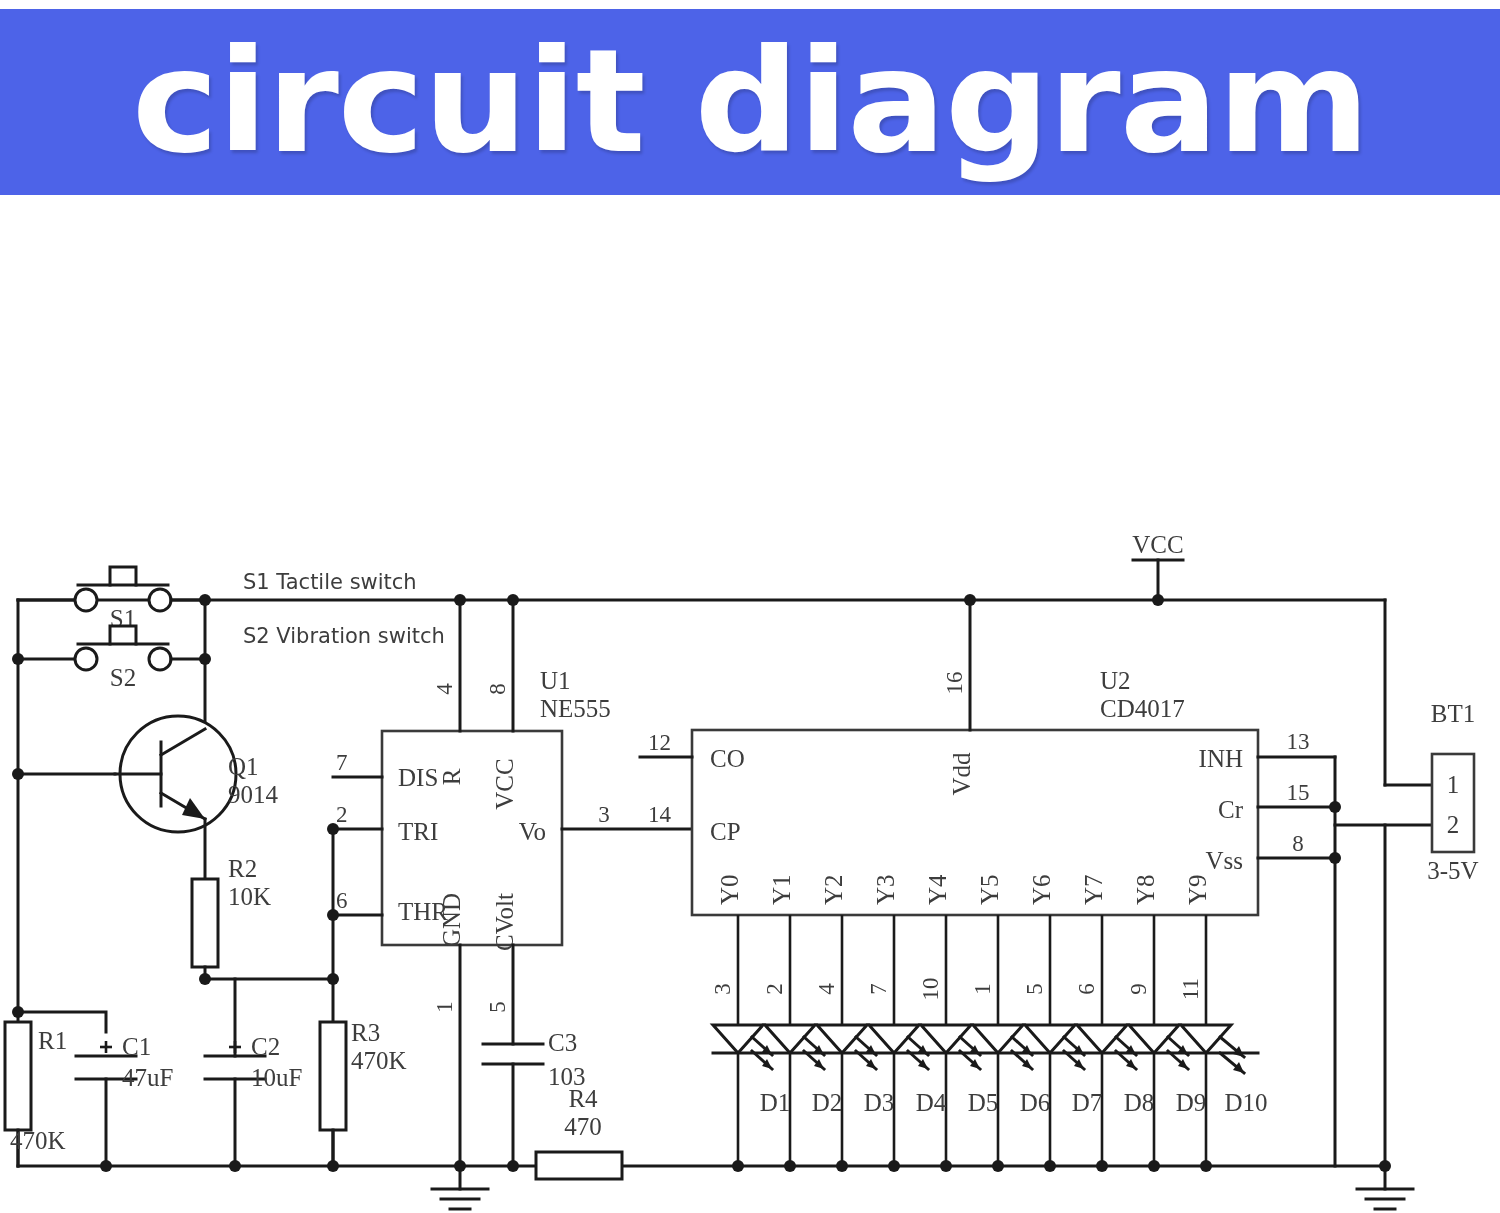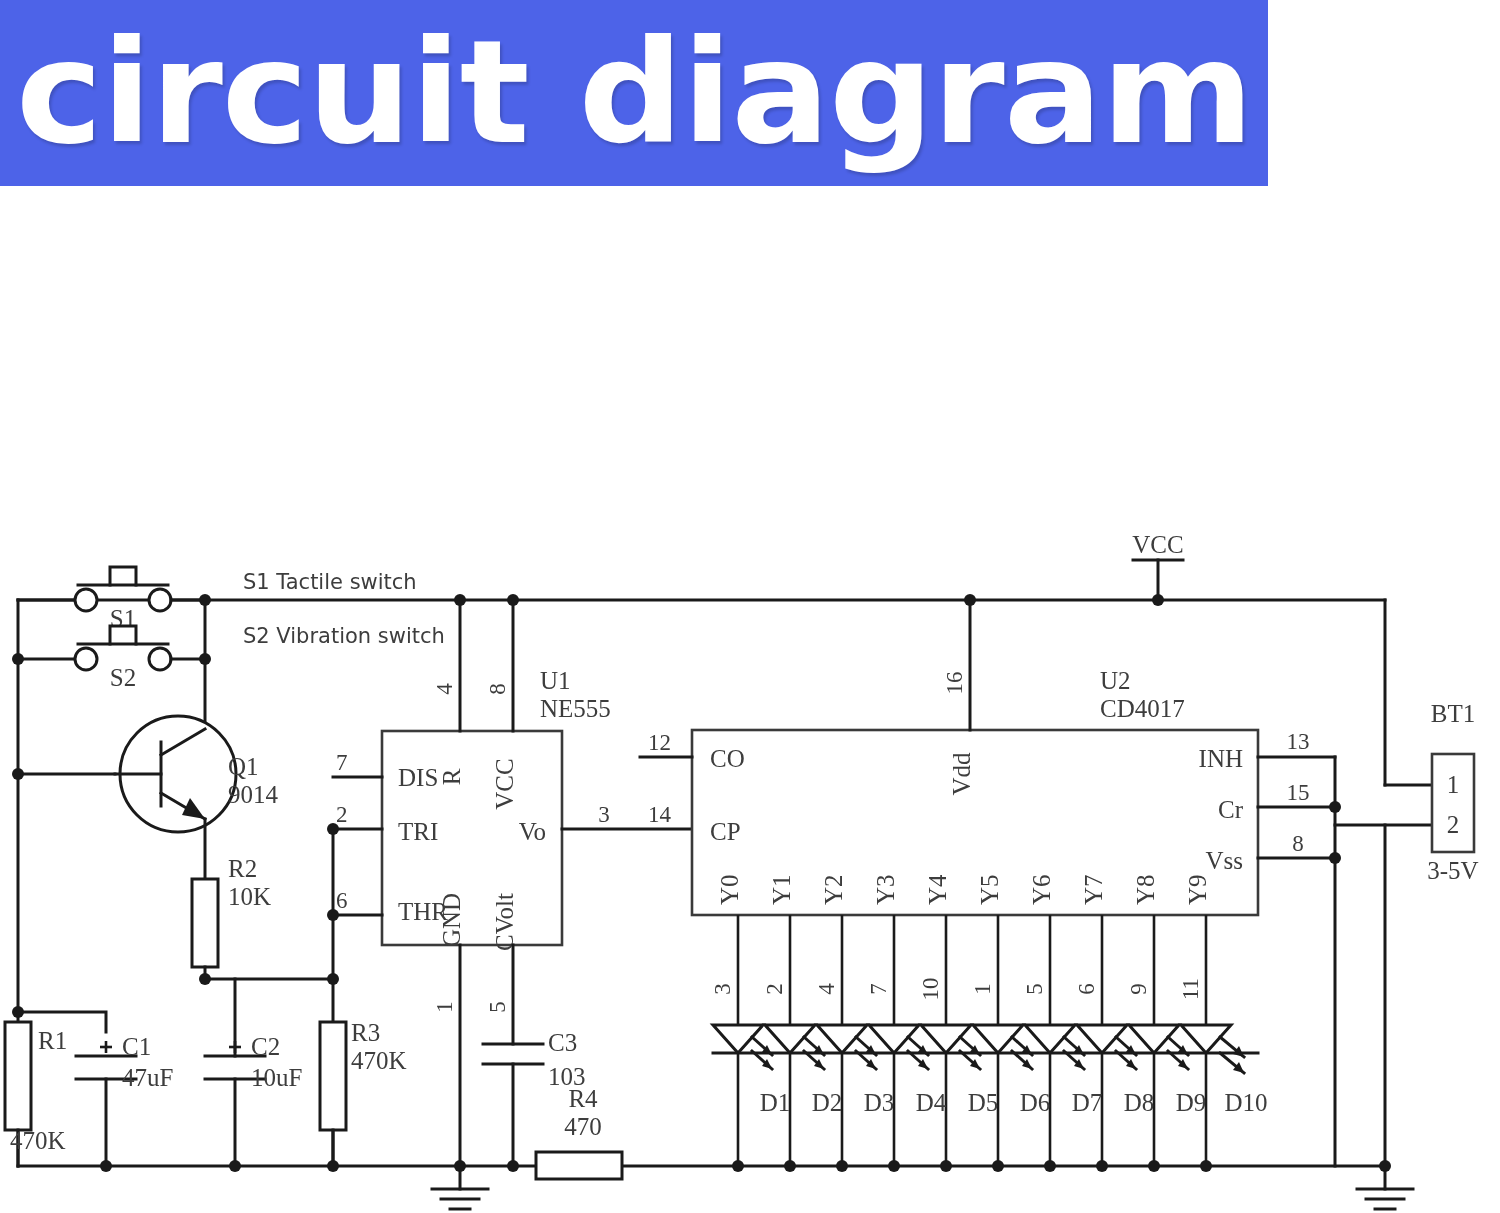--- a/index.html
+++ b/index.html
@@ -1,18 +1,18 @@
 <!DOCTYPE html>
 <html><head>
 <meta charset="utf-8">
 <style>
   html,body{margin:0;padding:0;background:#ffffff;}
   body{width:1500px;height:1213px;font-family:"Liberation Serif",serif;overflow:hidden;}
   #root{position:relative;width:1500px;height:1213px;background:#fff;}
-  #banner{position:absolute;left:0;top:0;width:1268px;height:186px;background:#4d63e8;
+  #banner{position:absolute;left:0;top:9px;width:1500px;height:186px;background:#4d63e8;
           display:flex;align-items:center;justify-content:center;overflow:hidden;}
   #banner-title{font-family:"DejaVu Sans",sans-serif;font-weight:bold;color:#ffffff;
           font-size:142px;line-height:1;letter-spacing:-1px;white-space:nowrap;
           transform:scaleX(1.03);text-shadow:2px 3px 3px rgba(0,0,0,0.18);}
   #schematic{position:absolute;left:0;top:189px;width:1500px;height:1027px;}
   svg{display:block;}
   .wire{stroke:#1a1a1a;stroke-width:3;fill:none;stroke-linecap:square;}
   .wire-thin{stroke:#1a1a1a;stroke-width:2.6;fill:none;}
   .box{stroke:#3a3a3a;stroke-width:2.6;fill:#ffffff;}
   .part{stroke:#1a1a1a;stroke-width:3;fill:#ffffff;}

